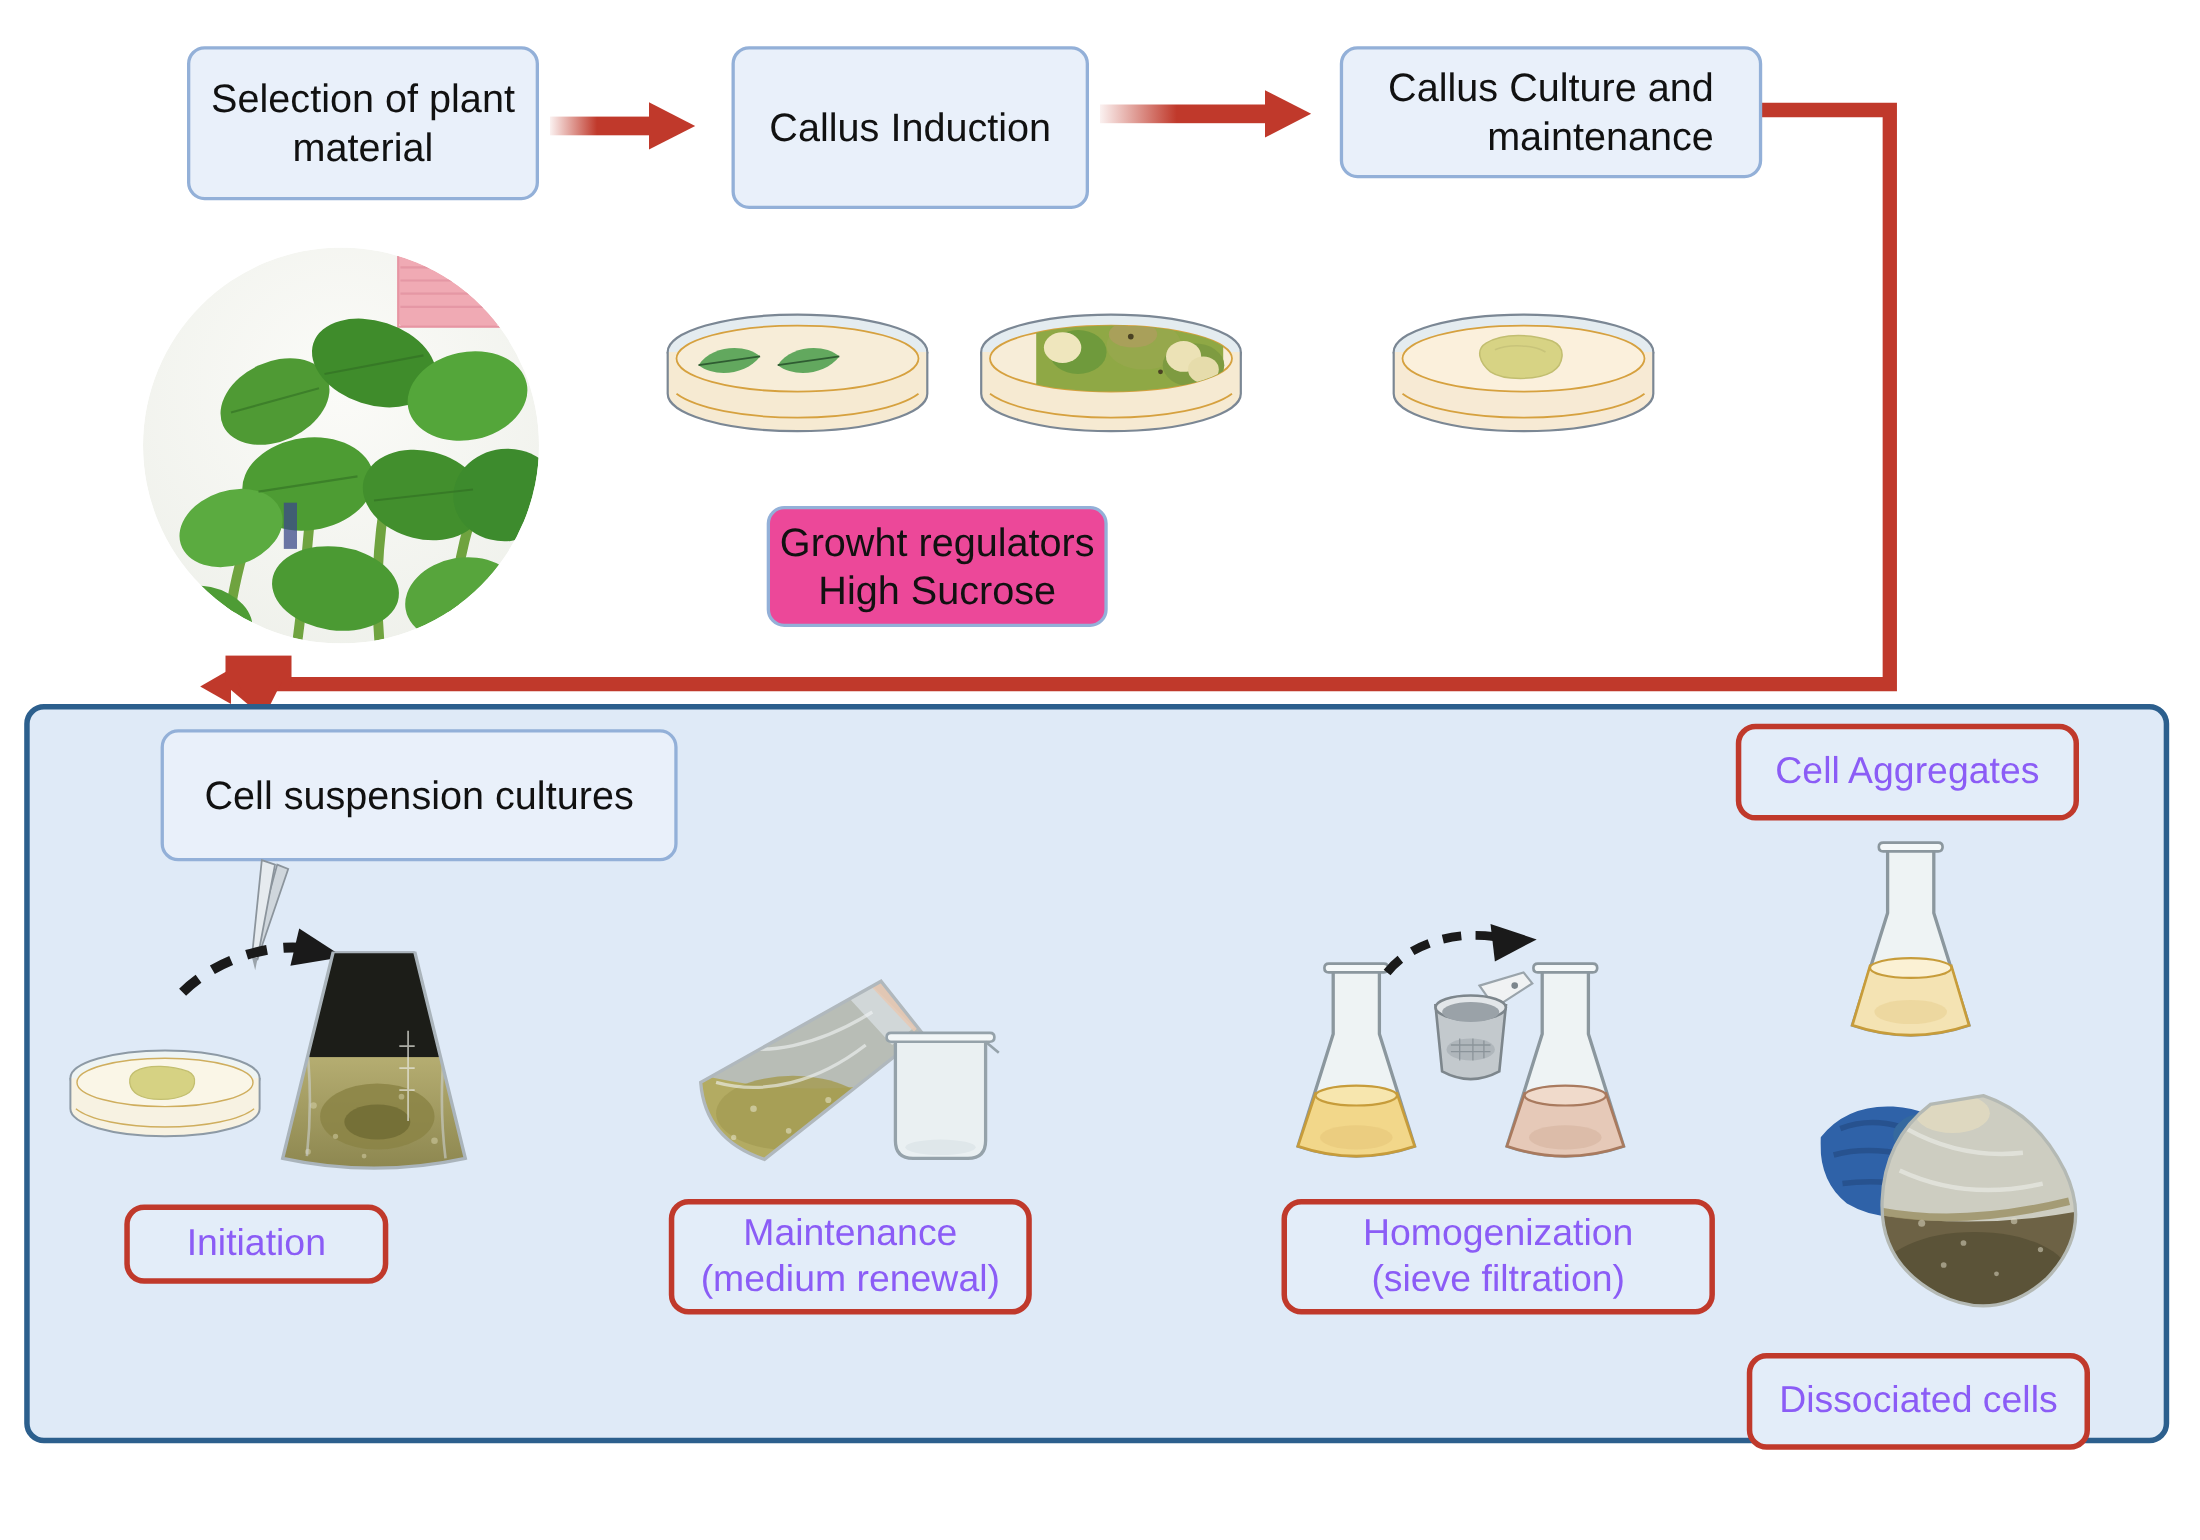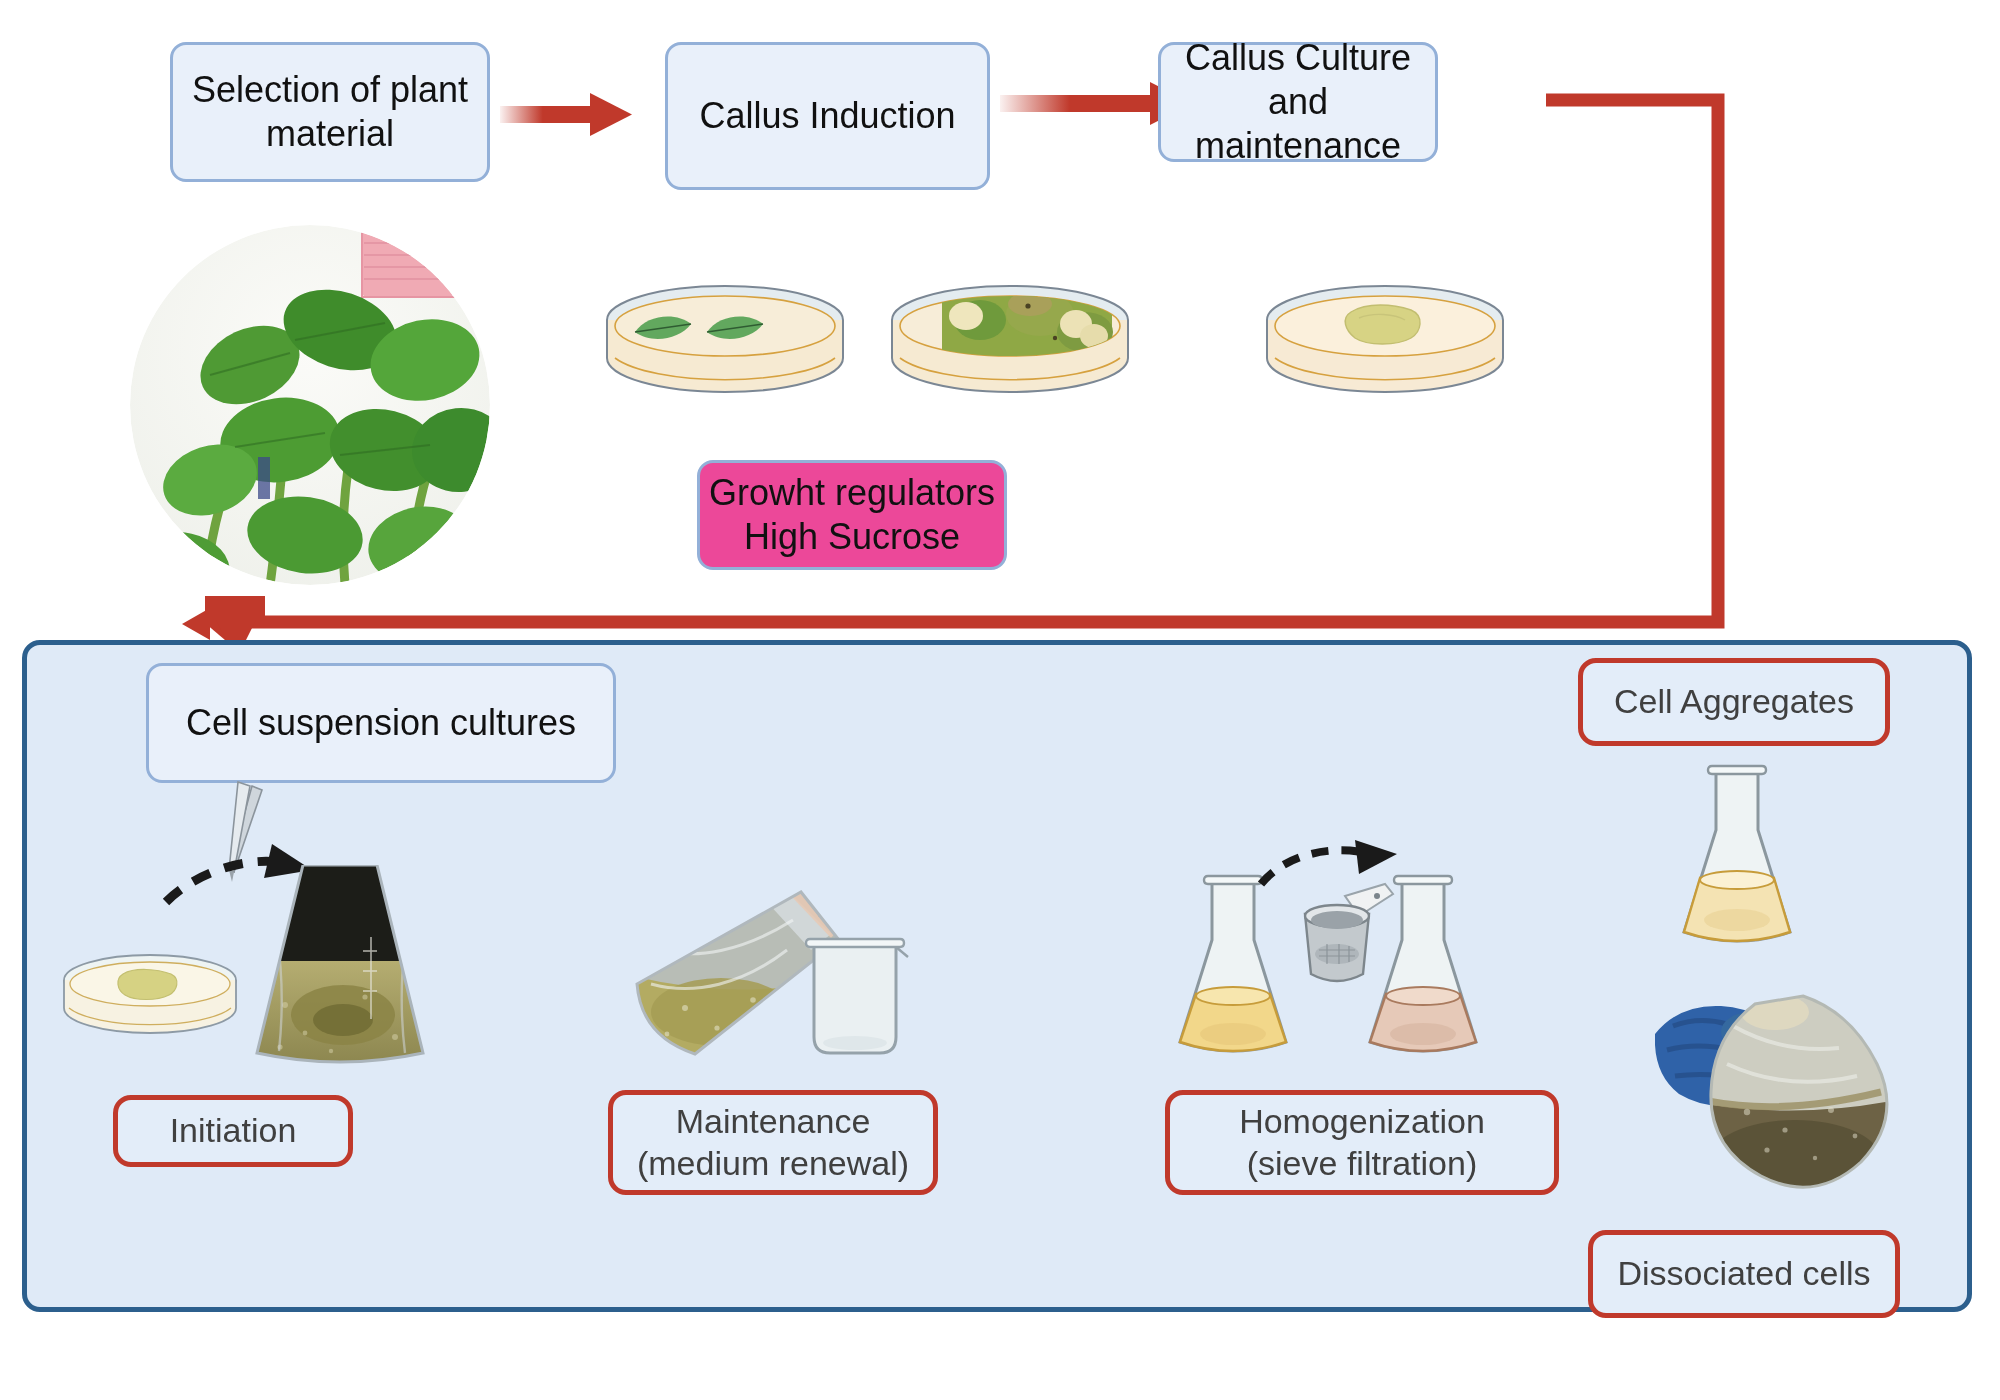--- a/index.html
+++ b/index.html
@@ -25,21 +25,21 @@
   .node.blue{
     background:#e9f0fa;
     border:3px solid #93b0d8;
     border-radius:16px;
     color:#111;
   }
   .node.red{
     background:#e3edf9;
     border:5px solid #c0392b;
     border-radius:18px;
-    color:#404040;
+    color:#8b5cf6;
   }
   .node.white{
     background:#ec4899;
     border:3px solid #93b0d8;
     border-radius:16px;
   }
 
   
   #panel{
     position:absolute;
@@ -117,21 +117,21 @@
 
   <div class="node blue" style="left:665px;top:42px;width:325px;height:148px;font-size:36px;">
     <span>Callus Induction</span>
   </div>
 
   <div class="node blue" style="left:170px;top:42px;width:320px;height:140px;font-size:36px;">
     <span>Selection of plant
 material</span>
   </div>
 
-  <div class="node blue" style="left:1158px;top:42px;width:280px;height:120px;font-size:36px;">
+  <div class="node blue" style="left:1218px;top:42px;width:384px;height:120px;font-size:36px;text-align:right;">
     <span>Callus Culture and
 maintenance</span>
   </div>
 
   <div class="node white" style="left:697px;top:460px;width:310px;height:110px;font-size:36px;">
     <span>Growht regulators
 High Sucrose</span>
   </div>
 
   <div class="circ-photo" style="left:130px;top:225px;width:360px;height:360px;">

